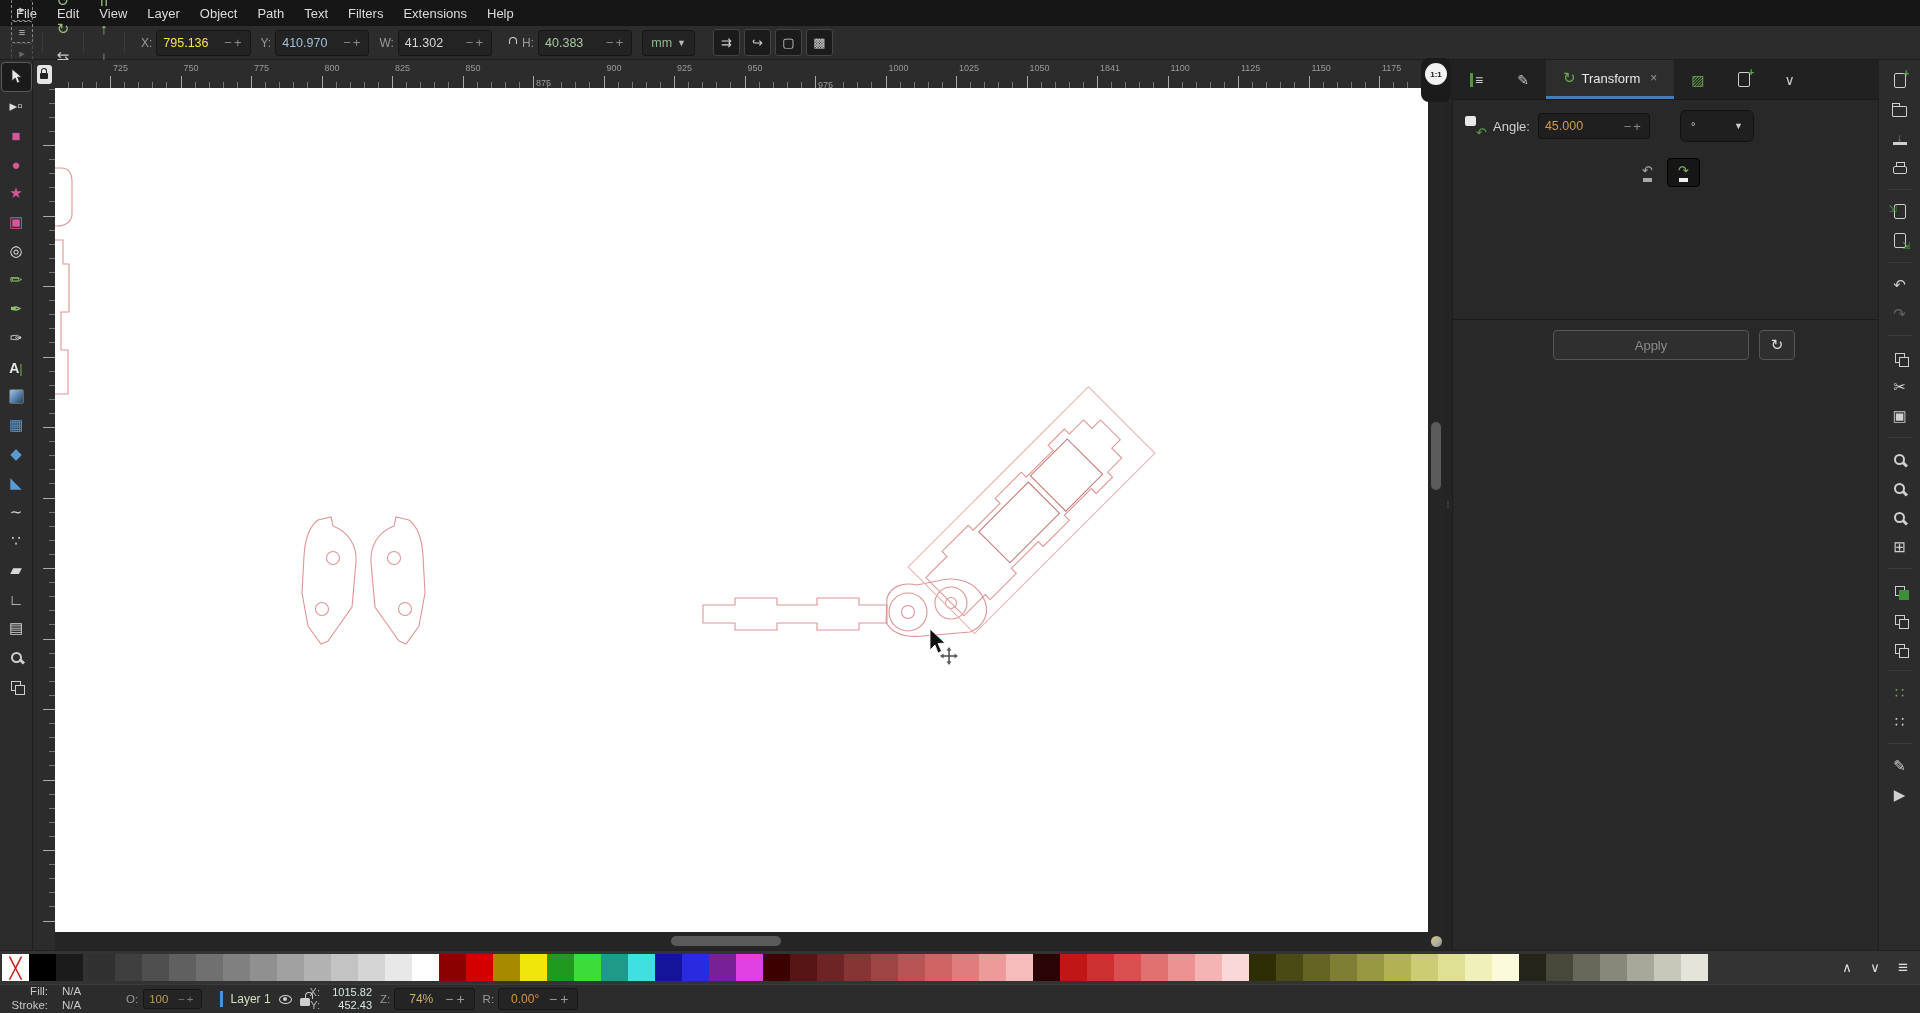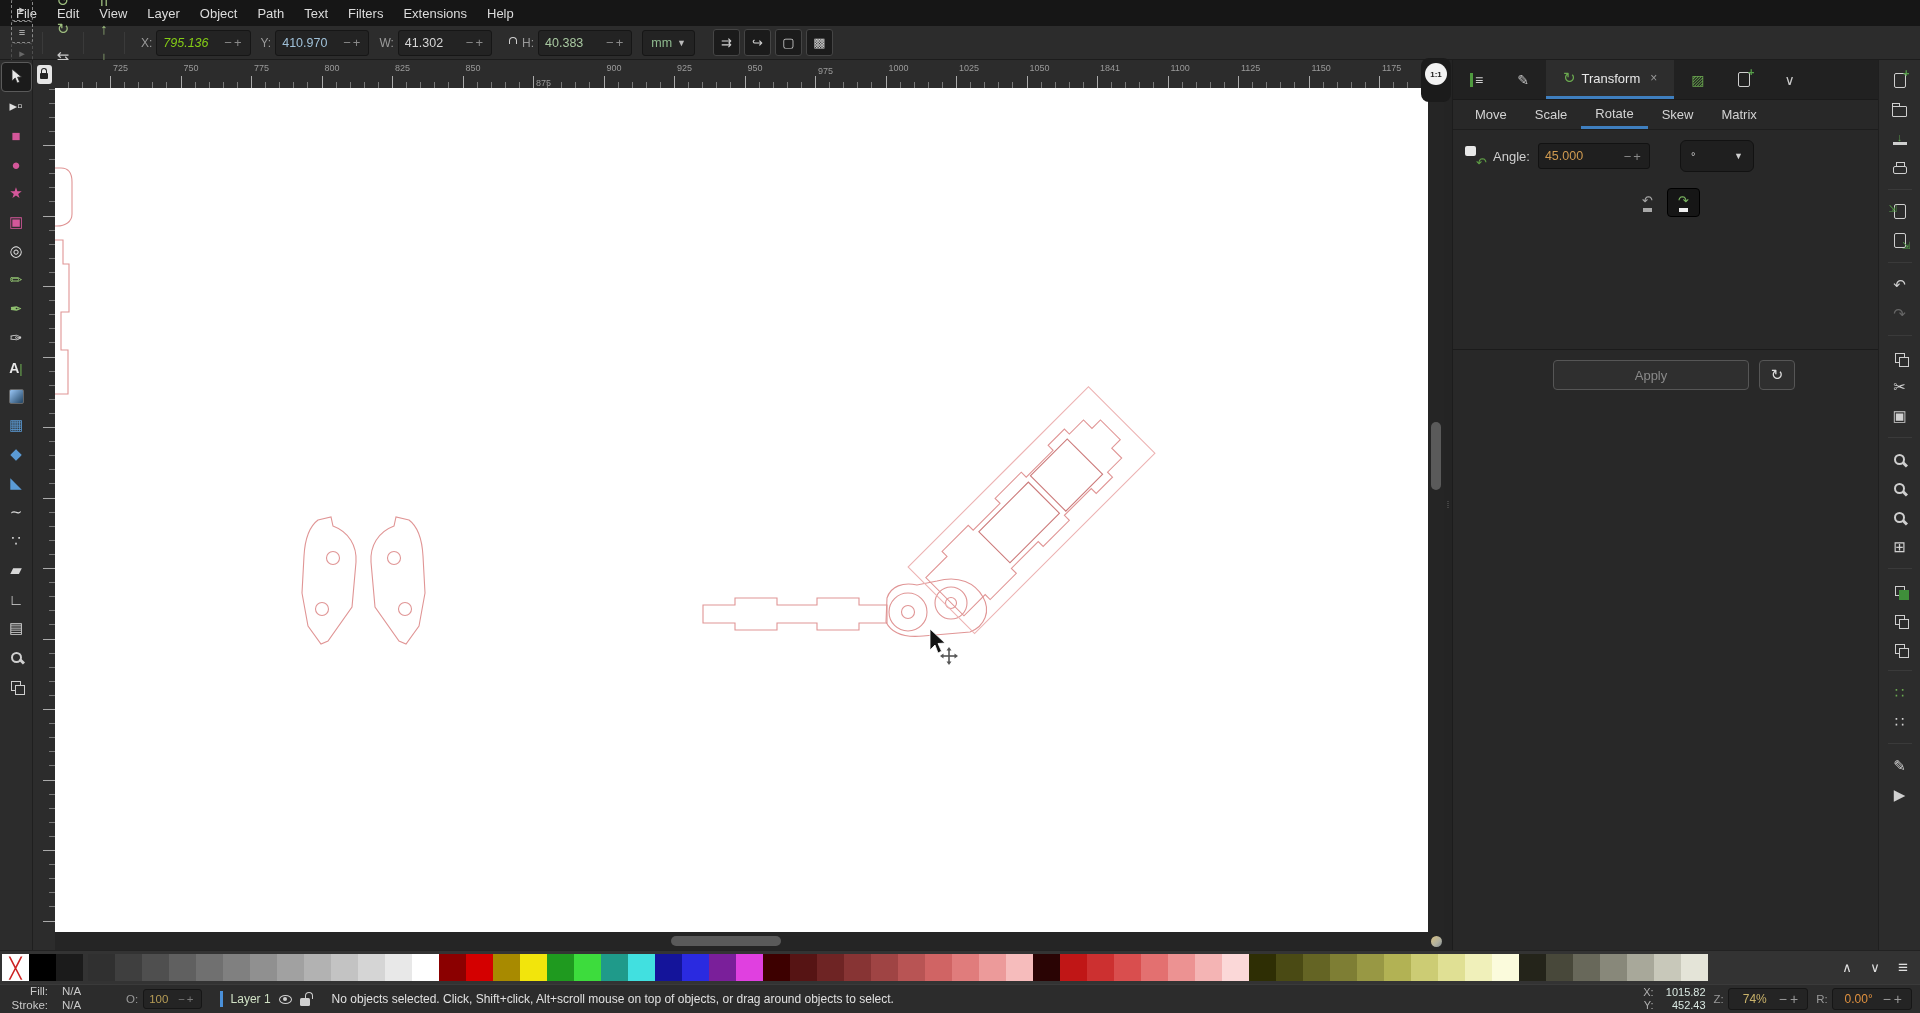--- a/index.html
+++ b/index.html
@@ -250,21 +250,21 @@
         </span>
         <span class="tbtn green">
           <span>⇊</span>
         </span>
       </span>
       <span class="tsep"></span>
     <span id="cg-fields" style="display:flex;align-items:center;">
         <span class="fld">
           <span class="lbl">X:</span>
           <span class="spin">
-            <span class="val" style="color: #84cc16; font-style: italic;">795.136</span>
+            <span class="val" style="color: #fde047;">795.136</span>
             <span class="pm">−+</span>
           </span>
         </span>
         <span class="fld">
           <span class="lbl">Y:</span>
           <span class="spin">
             <span class="val" style="color: rgb(159, 192, 216);">410.970</span>
             <span class="pm">−+</span>
           </span>
         </span>
@@ -439,21 +439,21 @@
       <div class="htick" style="left: 647.2px; height: 6px;"></div>
       <div class="htick" style="left: 661.3px; height: 6px;"></div>
       <div class="htick" style="left: 675.4px; height: 6px;"></div>
       <div class="htick" style="left: 689.5px; height: 12px; background: rgb(170, 170, 170);"></div>
       <div class="rlabel" style="left: 692.5px; top: 3px;">950</div>
       <div class="htick" style="left: 703.6px; height: 6px;"></div>
       <div class="htick" style="left: 717.7px; height: 6px;"></div>
       <div class="htick" style="left: 731.8px; height: 6px;"></div>
       <div class="htick" style="left: 745.9px; height: 6px;"></div>
       <div class="htick" style="left: 760px; height: 12px; background: rgb(170, 170, 170);"></div>
-      <div class="rlabel" style="left: 763px; top: 6px;">975</div>
+      <div class="rlabel" style="left: 763px; top: 20px;">975</div>
       <div class="htick" style="left: 774.1px; height: 6px;"></div>
       <div class="htick" style="left: 788.2px; height: 6px;"></div>
       <div class="htick" style="left: 802.3px; height: 6px;"></div>
       <div class="htick" style="left: 816.4px; height: 6px;"></div>
       <div class="htick" style="left: 830.5px; height: 12px; background: rgb(170, 170, 170);"></div>
       <div class="rlabel" style="left: 833.5px; top: 3px;">1000</div>
       <div class="htick" style="left: 844.6px; height: 6px;"></div>
       <div class="htick" style="left: 858.7px; height: 6px;"></div>
       <div class="htick" style="left: 872.8px; height: 6px;"></div>
       <div class="htick" style="left: 886.9px; height: 6px;"></div>
@@ -652,27 +652,20 @@
         <div class="dtab">
           <span style="color: rgb(106, 168, 79);">▨</span>
         </div>
         <div class="dtab">
           <span class="gi-page plus"></span>
         </div>
         <div class="dtab">
           <span>∨</span>
         </div>
       </div>
-    <div id="subtabs">
-        <div class="stab">Move</div>
-        <div class="stab">Scale</div>
-        <div class="stab active">Rotate</div>
-        <div class="stab">Skew</div>
-        <div class="stab">Matrix</div>
-      </div>
     <div id="rotbody">
       <div class="angle-row">
         <span class="chain-ic">
             <span class="sq"></span>
             <span class="ar">↶</span>
           </span>
         <span class="lblc">Angle:</span>
         <span class="afield">
           <span class="val">45.000</span>
           <span class="pm">−+</span>
@@ -865,21 +858,20 @@
         <span class="val">100</span>
         <span class="pm">−+</span>
       </span>
     </div>
     <div class="layer-block">
       <span class="lmark"></span>
       <span class="lname">Layer 1</span>
       <span class="gi-eye"></span>
       <span class="lock-open"></span>
     </div>
-    <div id="status-msg">No objects selected. Click, Shift+click, Alt+scroll mouse on top of objects, or drag around objects to select.</div>
     <div class="xy-block">
       <div class="xy-row">
           <span class="xy-lab">X:</span>
           <span class="xy-val">1015.82</span>
         </div>
       <div class="xy-row">
           <span class="xy-lab">Y:</span>
           <span class="xy-val">452.43</span>
         </div>
     </div>

